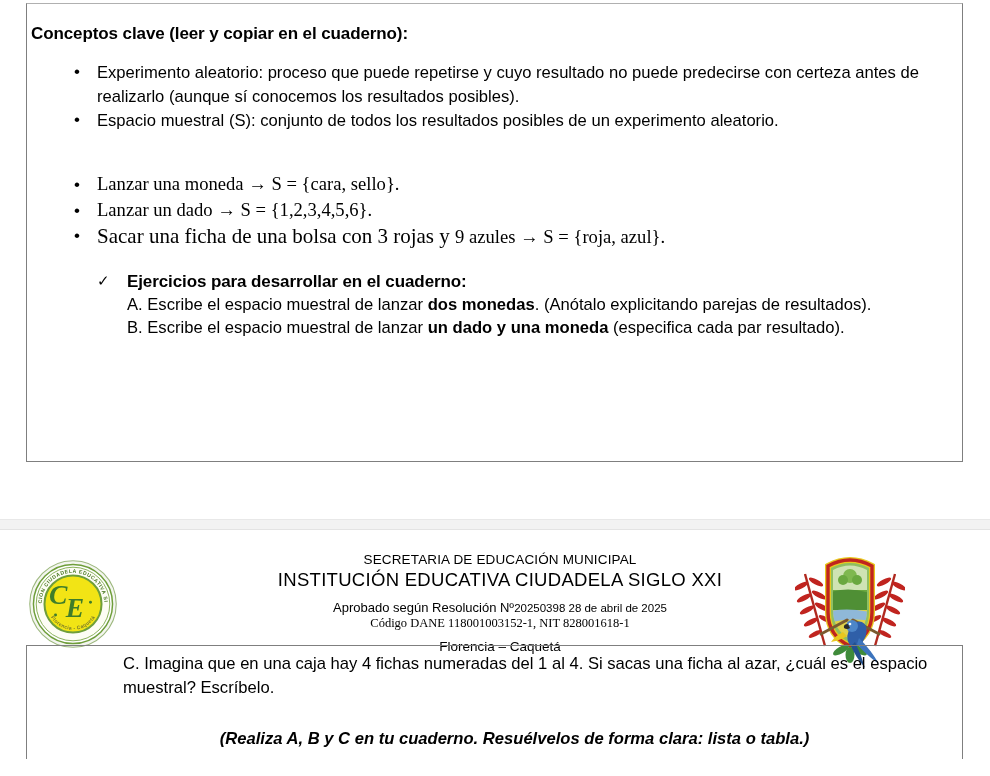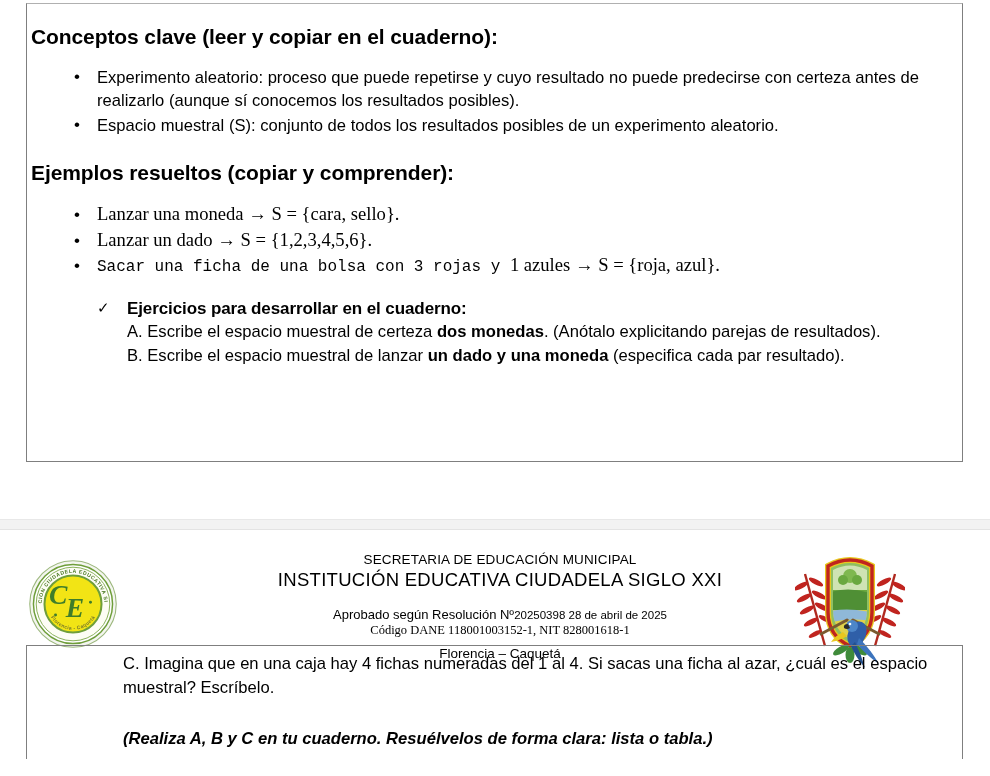--- a/index.html
+++ b/index.html
@@ -28,21 +28,21 @@
     border-top-color: #b0b0b0;
     box-sizing: border-box;
     background: #ffffff;
   }
   .doc-box-top .inner {
     padding: 20px 16px 0 4px;
   }
 
   .heading {
     font-weight: bold;
-    font-size: 21px;
+    font-size: 17px;
     letter-spacing: -0.1px;
     margin: 0 0 0 0;
     line-height: 1.2;
   }
 
   .spacer-sm { height: 17px; }
   .spacer-md { height: 22px; }
 
   ul.bullets {
     list-style: none;
@@ -75,22 +75,22 @@
     top: 1px;
   }
 
   .it { }
   .bd { font-weight: bold; text-align: center; }
   .serif-run {
     font-family: "Liberation Serif", serif;
     font-size: 18.6px;
   }
   .sans-run {
-    font-family: Liberation Mono, monospace;
-    font-size: 16px;
+    font-family: Liberation Serif, serif;
+    font-size: 21px;
     margin-top: 8px;
   }
 
   
   .check-block {
     position: relative;
     margin-top: 20px;
     padding-left: 96px;
     font-size: 16.6px;
     line-height: 1.42;
@@ -137,21 +137,21 @@
   .letterhead-text {
     position: absolute;
     left: 160px;
     top: 4px;
     width: 680px;
     text-align: center;
     line-height: 1.16;
   }
   .lh-l1 { font-size: 13.5px; letter-spacing: 0.15px; }
   .lh-l2 { font-size: 18.5px; letter-spacing: 0.3px; margin-top: 1px; }
-  .lh-l3 { font-size: 13px; margin-top: 17px; }
+  .lh-l3 { font-size: 13px; margin-top: 10px; }
   .lh-l3 .small { font-size: 11.5px; }
   .lh-l4 { font-size: 12.5px; margin-top: 1px; font-family: Liberation Serif, serif; }
   .lh-l5 { font-size: 13.5px; margin-top: 8px; }
 
   
   .seal-left {
     position: absolute;
     left: 27px;
     top: 10px;
     width: 92px;
@@ -182,21 +182,21 @@
     padding: 6px 16px 0 96px;
   }
   .para-c {
     font-size: 16.6px;
     line-height: 1.42;
   }
   .para-italic {
     font-size: 16.6px;
     font-style: italic;
     font-weight: bold;
-    text-align: left;
+    text-align: center;
     margin-top: 30px;
     padding-right: 40px;
   }
 </style>
 </head>
 <body>
 
 <div class="doc-box-top">
   <div class="inner">
 
@@ -208,43 +208,42 @@
       <li>
         <span class="it">Experimento aleatorio:</span><span> proceso que puede repetirse y cuyo resultado no puede predecirse con certeza antes de realizarlo (aunque sí conocemos los resultados posibles).</span>
       </li>
       <li>
         <span class="it">Espacio muestral (S):</span><span> conjunto de todos los resultados posibles de un experimento aleatorio.</span>
       </li>
     </ul>
 
     <div class="spacer-md"></div>
 
-    <div class="heading">Ejemplos resueltos (copiar y comprender):</div>
 
     <div class="spacer-sm"></div>
 
     <ul class="bullets serif">
       <li>
         <span>Lanzar una moneda → S = {cara, sello}.</span>
       </li>
       <li>
         <span>Lanzar un dado → S = {1,2,3,4,5,6}.</span>
       </li>
       <li>
-        <span class="sans-run">Sacar una ficha de una bolsa con 3 rojas y </span><span class="serif-run">1 azules → S = {roja, azul}.</span>
+        <span class="sans-run">Sacar una ficha de una bolsa con 3 rojas y </span><span class="serif-run">9 azules → S = {roja, azul}.</span>
       </li>
     </ul>
 
     <div class="check-block">
       <span class="check-mark">✓</span>
 
       <div class="check-title">Ejercicios para desarrollar en el cuaderno:</div>
 
       <div class="check-item">
-        <span>A. Escribe el espacio muestral de certeza </span><span class="bd">dos monedas</span><span>. (Anótalo explicitando parejas de resultados).</span>
+        <span>A. Escribe el espacio muestral de lanzar </span><span class="bd">dos monedas</span><span>. (Anótalo explicitando parejas de resultados).</span>
       </div>
 
       <div class="check-item">
         <span>B. Escribe el espacio muestral de lanzar </span><span class="bd">un dado y una moneda</span><span> (especifica cada par resultado).</span>
       </div>
     </div>
 
   </div>
 </div>
 

